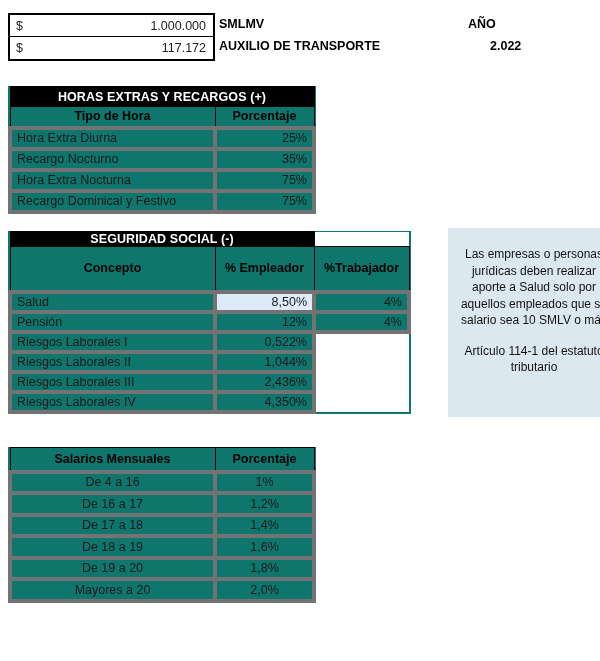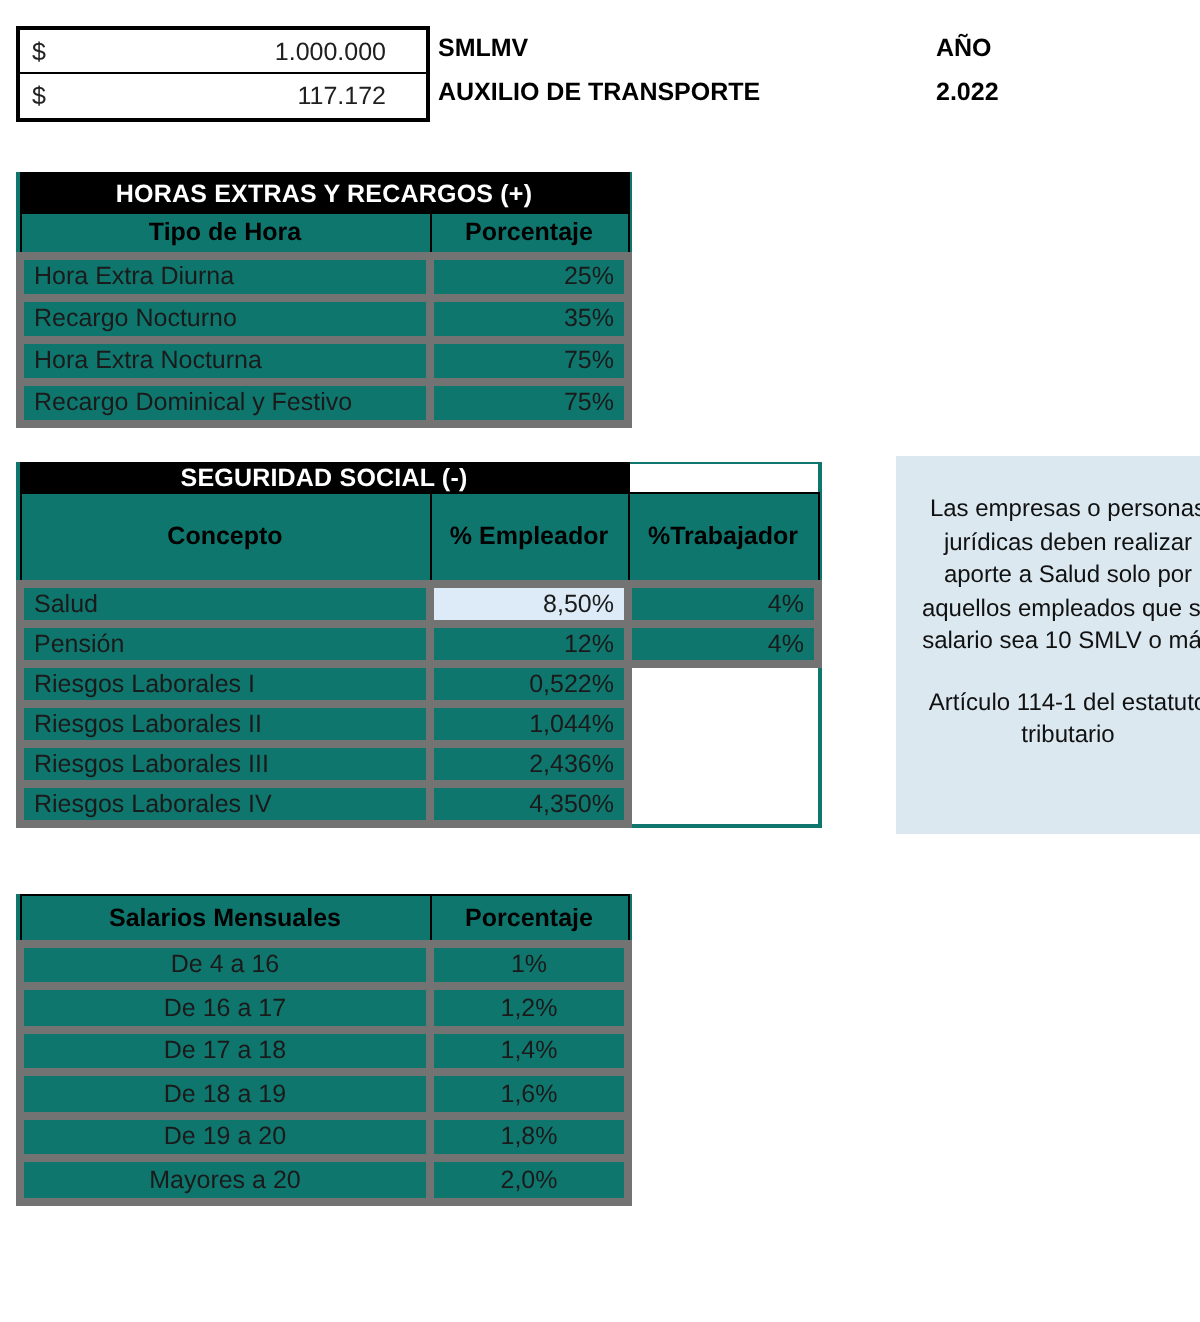--- a/index.html
+++ b/index.html
@@ -38,36 +38,36 @@
   #top-values-box .vrow:last-child { border-bottom: none; }
   #top-values-box .cur {
     padding-left: 6px;
     font-size: 12.5px;
     width: 22px;
     color: #202020;
   }
   #top-values-box .amt {
     flex: 1;
     text-align: right;
-    padding-right: 20px;
+    padding-right: 7px;
     font-size: 12.5px;
     color: #202020;
   }
 
   .top-label {
     position: absolute;
     font-size: 12.5px;
     font-weight: bold;
     color: #000;
     white-space: nowrap;
   }
   #label-smlmv      { left: 219px; top: 17px; }
   #label-auxilio    { left: 219px; top: 39px; }
   #label-anio-title { left: 468px; top: 17px; }
-  #label-anio-value { left: 468px; top: 39px; }
+  #label-anio-value { left: 490px; top: 39px; }
 
   
   .xtable {
     position: absolute;
     border-collapse: collapse;
     background: #0f766e;
     table-layout: fixed;
   }
   .xtable td, .xtable th {
     border: 4px solid #737373;

